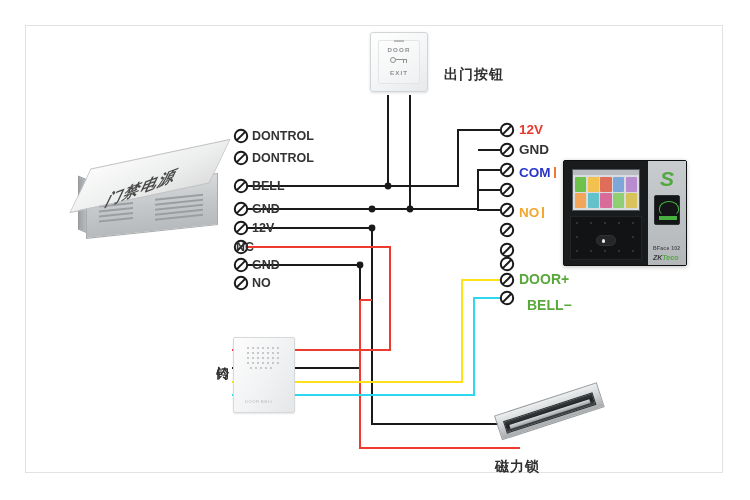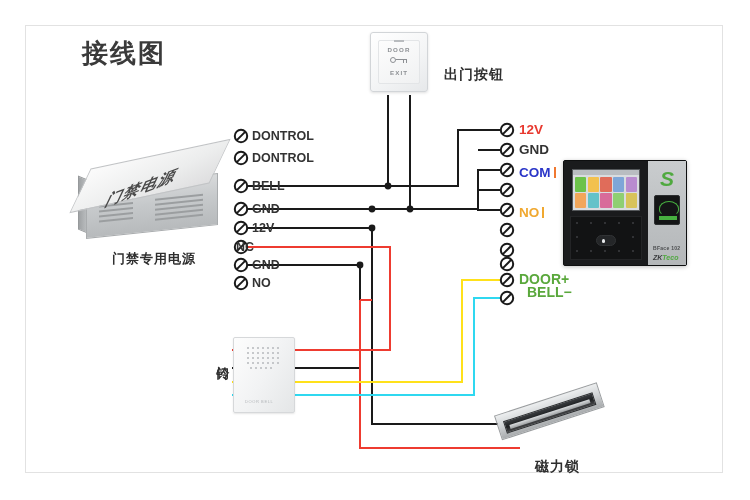--- a/index.html
+++ b/index.html
@@ -274,21 +274,20 @@
   }
   .device .zk em{color:#4fa93f;font-style:italic;}
 </style>
 </head>
 <body>
 
 <div id="canvas">
 
   <div class="frame"></div>
 
-  <div class="title">接线图</div>
 
   <svg class="wires" viewBox="0 0 750 500">
 
     <path d="M248 186 L458 186 L458 130 L500 130" stroke="#1a1a1a" stroke-width="2" fill="none"></path>
 
     <path d="M248 209 L478 209 L478 170 L500 170" stroke="#1a1a1a" stroke-width="2" fill="none"></path>
 
     <path d="M500 150 L478 150" stroke="#1a1a1a" stroke-width="2" fill="none"></path>
 
     <path d="M388 95 L388 186" stroke="#1a1a1a" stroke-width="2" fill="none"></path>
@@ -408,41 +407,40 @@
   <div class="term-label" style="left:252px;top:222px;">12V</div>
   <div class="term-label" style="left:236px;top:241px;">NC</div>
   <div class="term-label" style="left:252px;top:259px;">GND</div>
   <div class="term-label" style="left:252px;top:277px;">NO</div>
 
   <div class="term-label red" style="left:519px;top:123px;font-size:13.5px;">12V</div>
   <div class="term-label" style="left:519px;top:143px;font-size:13.5px;">GND</div>
   <div style="position:absolute;left:519px;top:163px;white-space:nowrap;"><span class="term-label blue" style="position:static;font-size:13.5px;">COM</span><span class="suffix-bar o"></span></div>
   <div style="position:absolute;left:519px;top:203px;white-space:nowrap;"><span class="term-label orange" style="position:static;font-size:13.5px;">NO</span><span class="suffix-bar b"></span></div>
   <div class="term-label green" style="left:519px;top:272px;font-size:14px;">DOOR+</div>
-  <div class="term-label green" style="left:519px;top:285px;font-size:14px;padding-left:8px;">BELL−</div>
+  <div class="term-label green" style="left:519px;top:298px;font-size:14px;padding-left:8px;">BELL−</div>
 
   <div class="psu">
     <div class="side"></div>
     <div class="body">
       <div class="vent" style="left:12px;top:14px;width:34px;"></div>
       <div class="vent" style="left:12px;top:19px;width:34px;"></div>
       <div class="vent" style="left:12px;top:24px;width:34px;"></div>
       <div class="vent" style="left:12px;top:29px;width:34px;"></div>
       <div class="vent" style="left:12px;top:34px;width:34px;"></div>
       <div class="vent" style="left:68px;top:18px;width:48px;"></div>
       <div class="vent" style="left:68px;top:23px;width:48px;"></div>
       <div class="vent" style="left:68px;top:28px;width:48px;"></div>
       <div class="vent" style="left:68px;top:33px;width:48px;"></div>
       <div class="vent" style="left:68px;top:38px;width:48px;"></div>
     </div>
     <div class="top">
       <div class="psu-text">门禁电源</div>
     </div>
   </div>
-  <div class="caption" style="left:112px;top:250px;">门禁专用电源</div>
 
   <div class="exitbtn">
     <div class="inner"></div>
     <div class="dash"></div>
     <div class="t1">DOOR</div>
     <div class="keyicon">
       <div class="ring"></div>
         <div class="shaft"></div>
         <div class="tooth1"></div>
         <div class="tooth2"></div>
@@ -489,21 +487,21 @@
     </div>
     <div class="brand">DOOR BELL</div>
   </div>
   <div class="caption vert" style="left:215px;top:355px;">门铃</div>
 
   <div class="maglock">
     <div class="shell"></div>
     <div class="core"></div>
     <div class="strip"></div>
   </div>
-  <div class="caption" style="left:495px;top:458px;font-size:14px;margin-left:40px;">磁力锁</div>
+  <div class="caption" style="left:495px;top:458px;font-size:14px;">磁力锁</div>
 
   <div class="device">
     <div class="bezelL"></div>
     <div class="screen">
       <div class="scr-top"></div>
       <div class="icons">
         <i style="background:#6cc24a"></i>
           <i style="background:#f2c14e"></i>
           <i style="background:#e06c5a"></i>
           <i style="background:#7ea6d8"></i>

